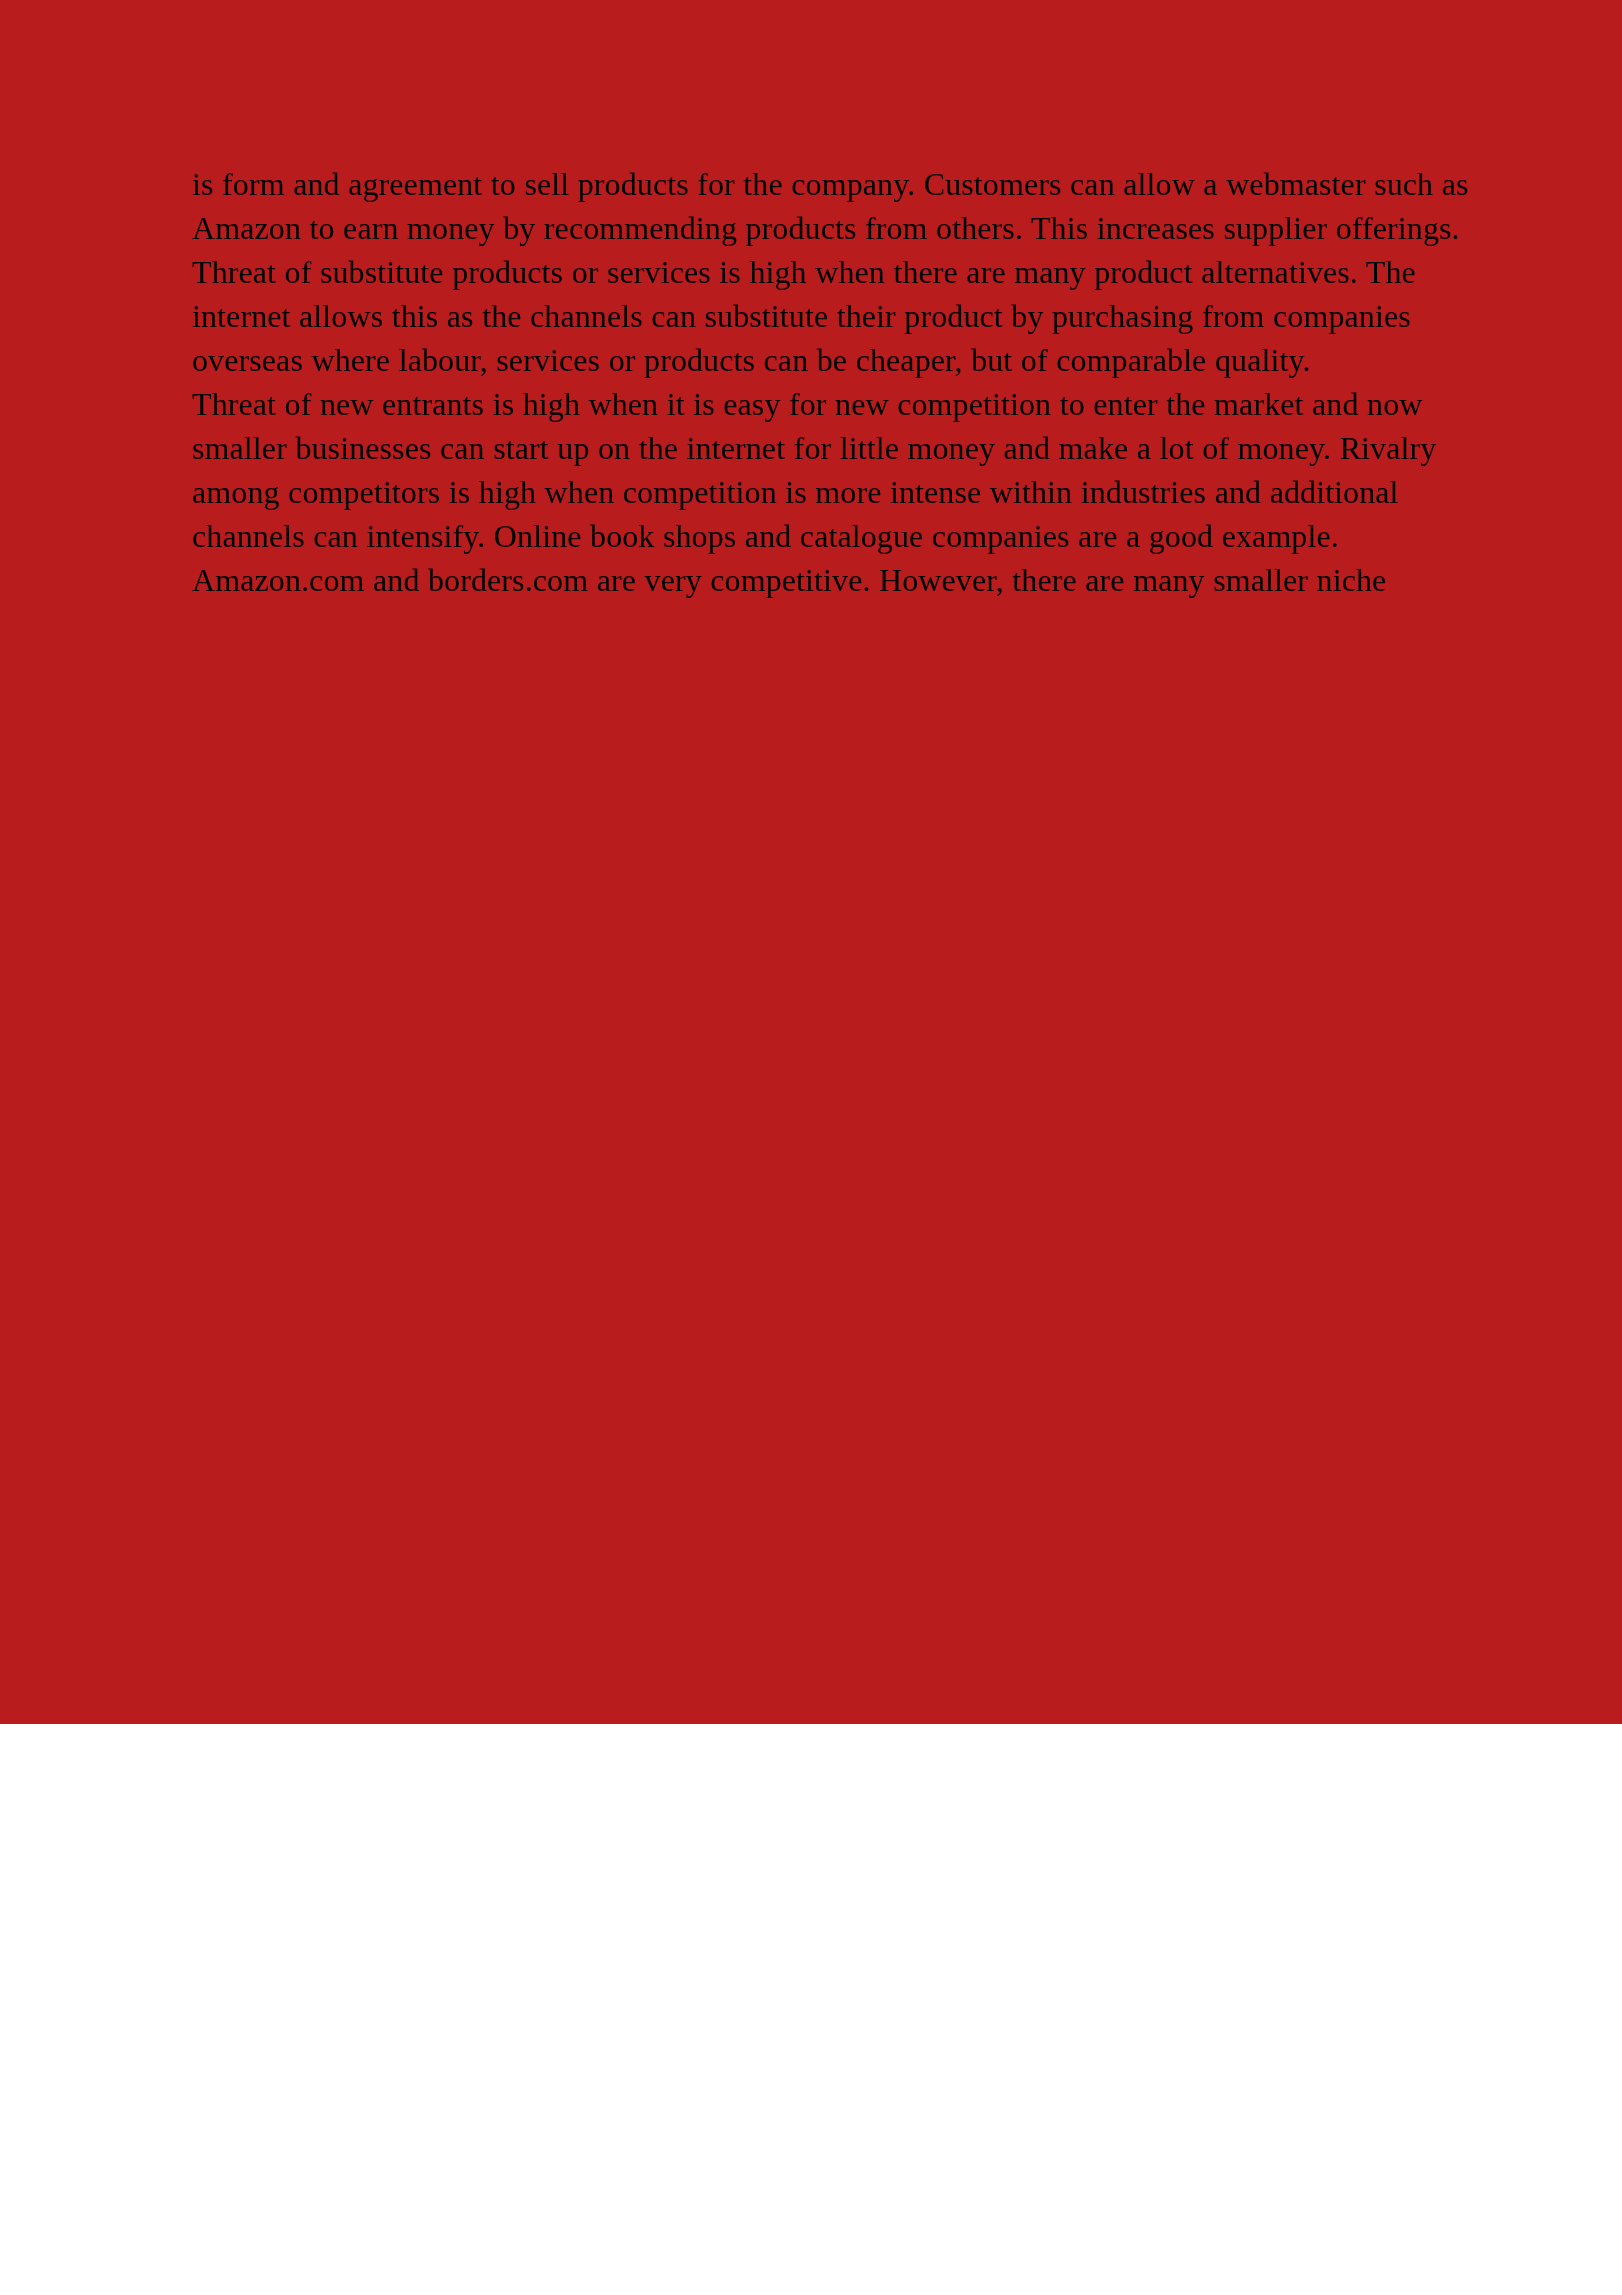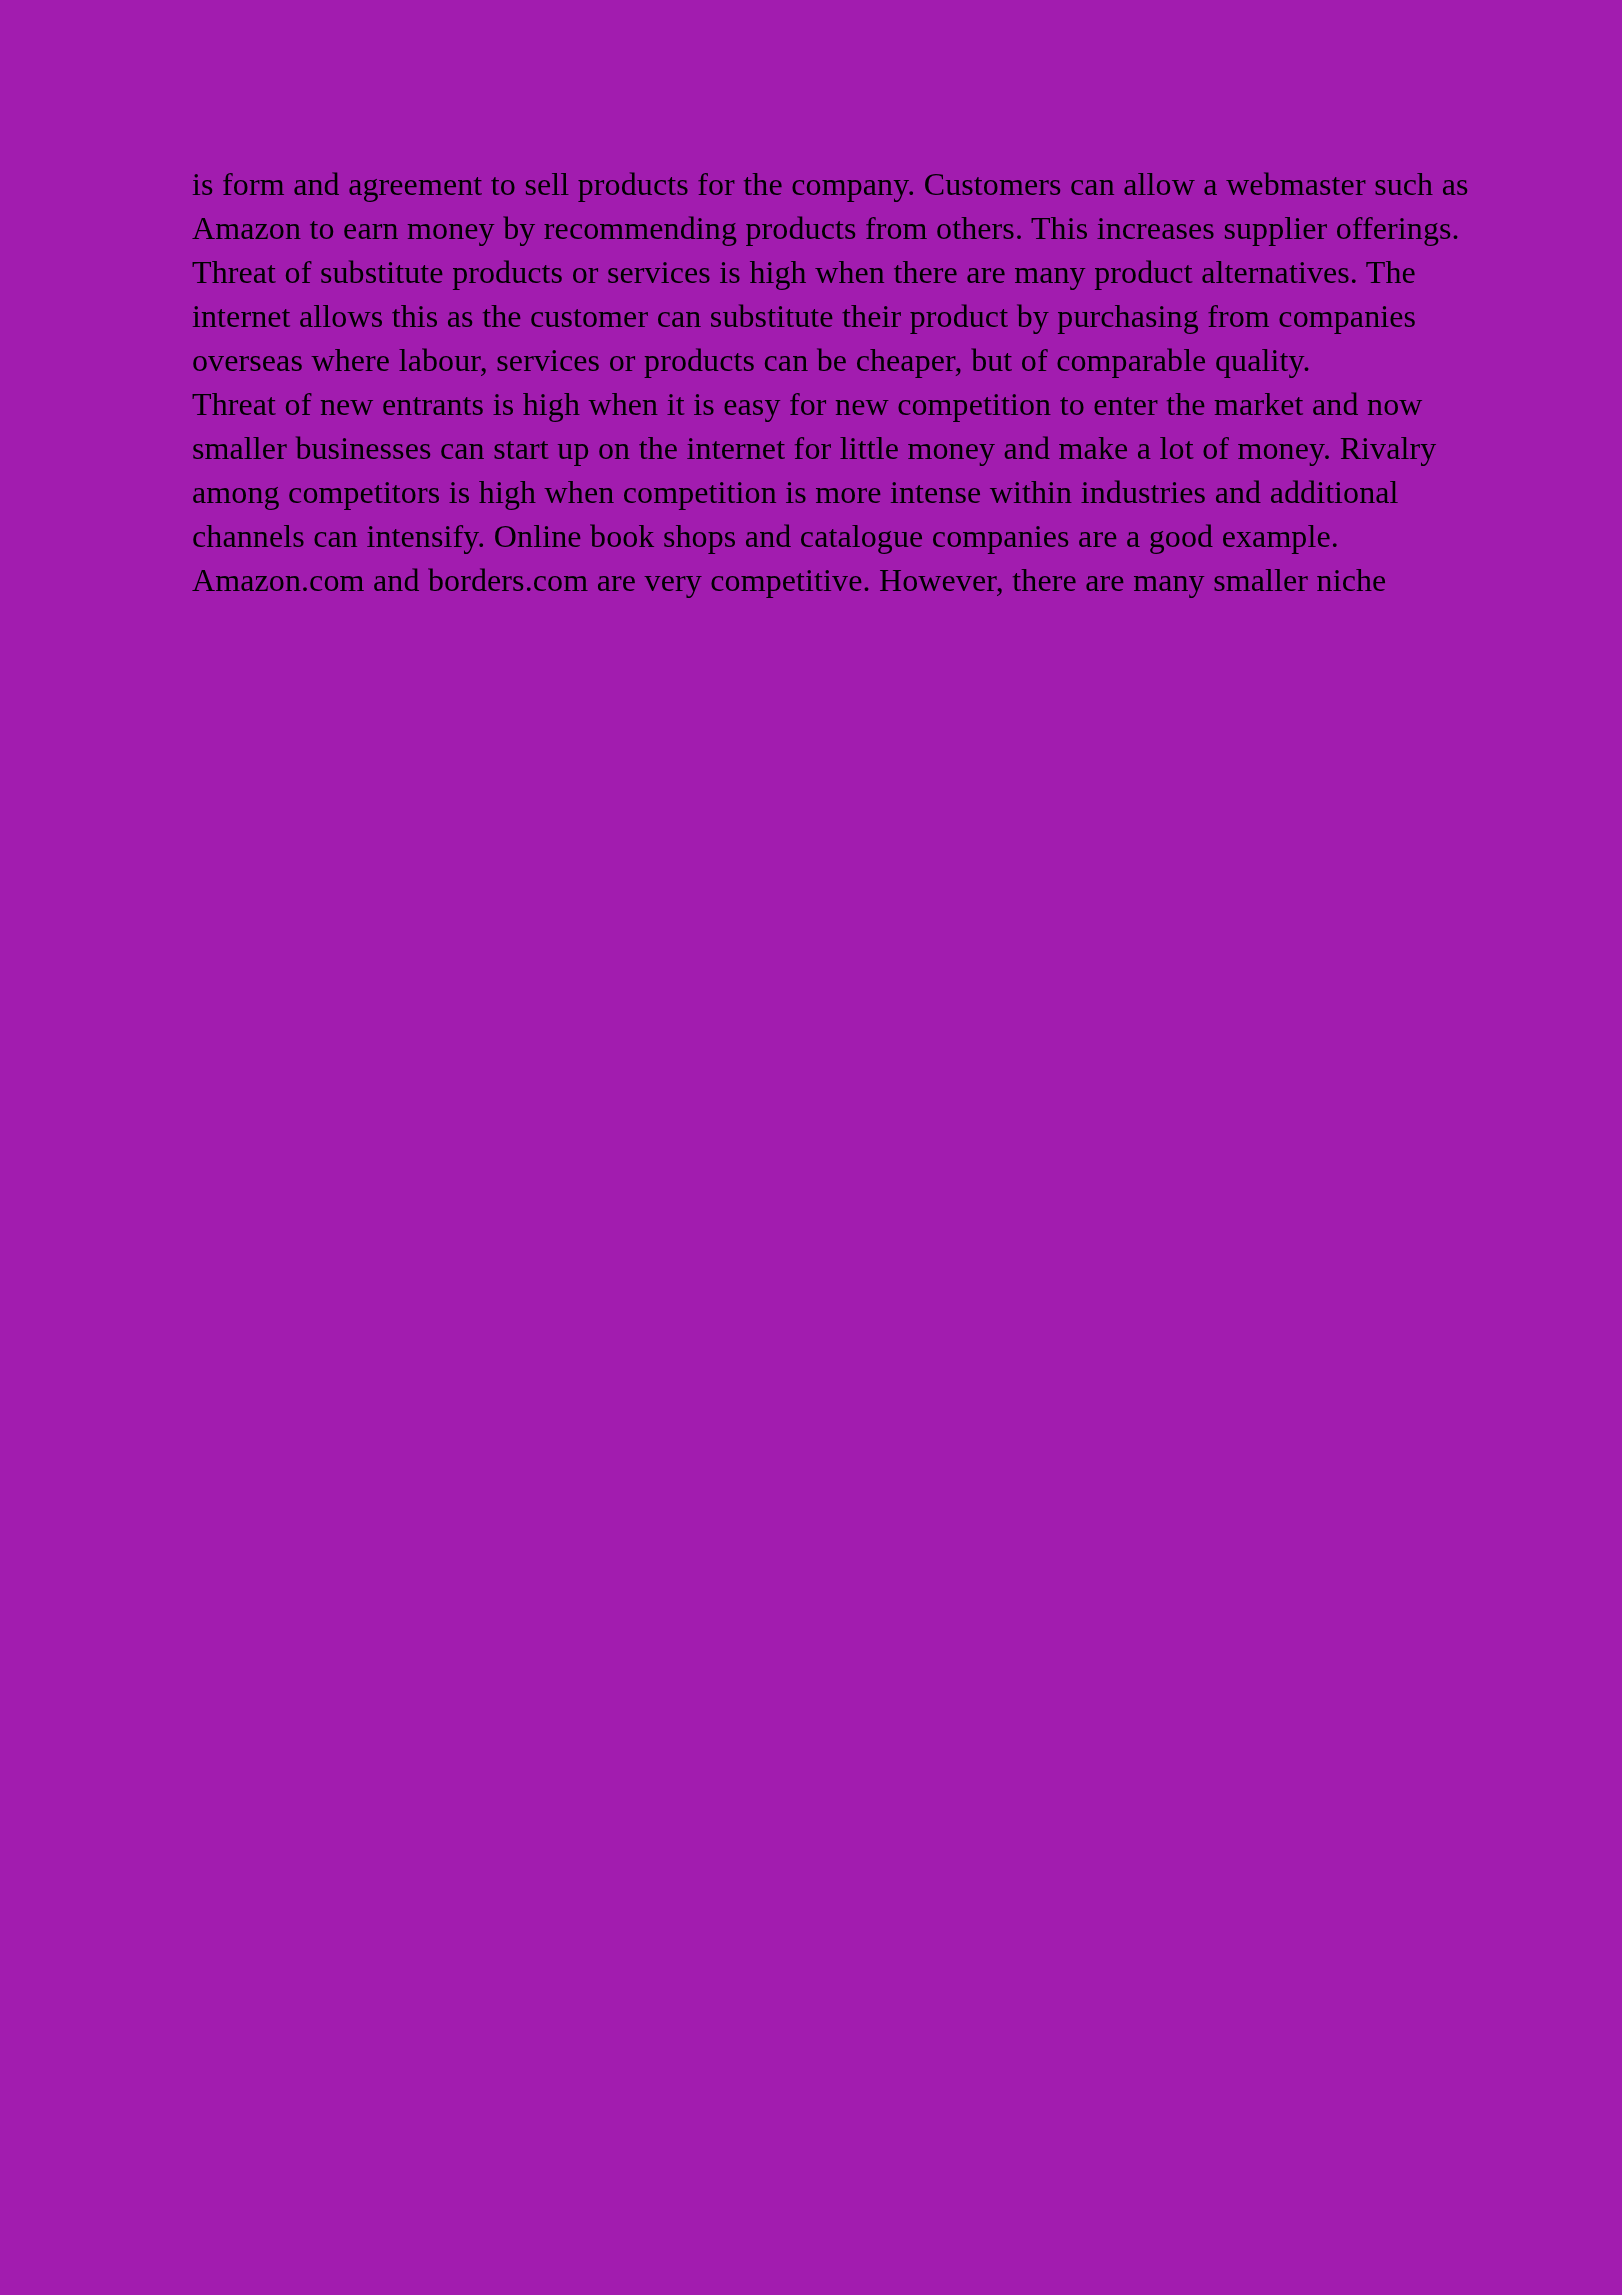--- a/index.html
+++ b/index.html
@@ -3,22 +3,22 @@
 <meta charset="utf-8">
 <style>
   html, body {
     margin: 0;
     padding: 0;
     background: #ffffff;
   }
   .page {
     position: relative;
     width: 1622px;
-    height: 2295px;
-    background: #a21caf;
+    height: 1724px;
+    background: #b91c1c;
     overflow: hidden;
     box-sizing: border-box;
   }
   .text-column {
     position: absolute;
     left: 192px;
     top: 162px;
     width: 1319px;
   }
   .para {
@@ -34,17 +34,17 @@
     word-spacing: 0.4px;
     -webkit-font-smoothing: antialiased;
   }
 </style>
 </head>
 <body>
 
 <div class="page">
   <div class="text-column">
     <p class="para">is form and agreement to sell products for the company. Customers can allow a webmaster such as Amazon to earn money by recommending products from others. This increases supplier offerings.</p>
-    <p class="para">Threat of substitute products or services is high when there are many product alternatives. The internet allows this as the customer can substitute their product by purchasing from companies overseas where labour, services or products can be cheaper, but of comparable quality.</p>
+    <p class="para">Threat of substitute products or services is high when there are many product alternatives. The internet allows this as the channels can substitute their product by purchasing from companies overseas where labour, services or products can be cheaper, but of comparable quality.</p>
     <p class="para">Threat of new entrants is high when it is easy for new competition to enter the market and now smaller businesses can start up on the internet for little money and make a lot of money. Rivalry among competitors is high when competition is more intense within industries and additional channels can intensify. Online book shops and catalogue companies are a good example. Amazon.com and borders.com are very competitive. However, there are many smaller niche</p>
   </div>
 </div>
 
 
 </body></html>

